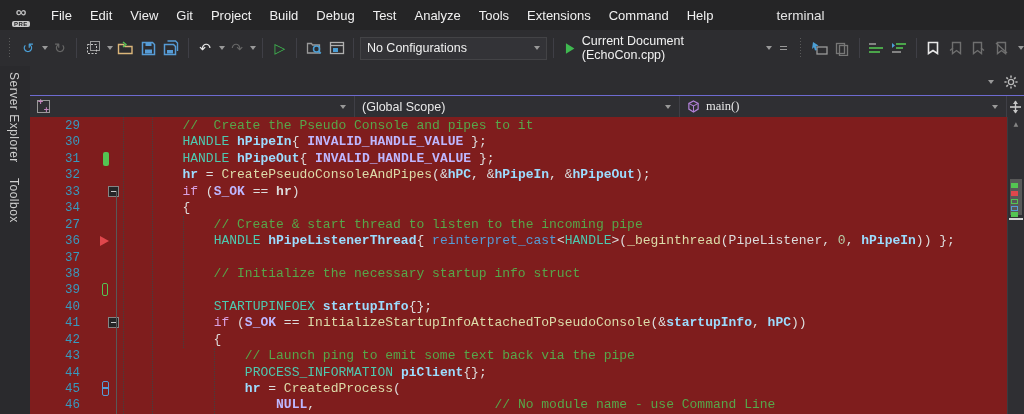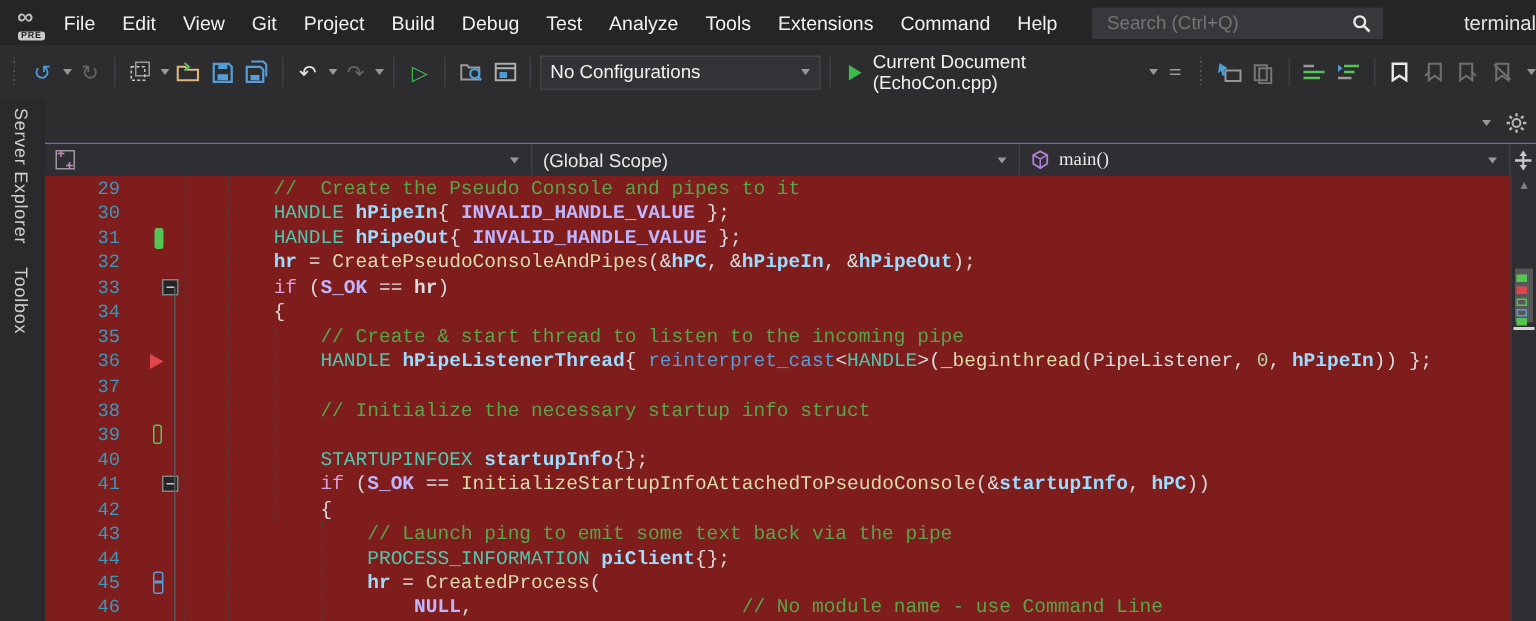--- a/index.html
+++ b/index.html
@@ -97,27 +97,20 @@
       <span class="menu-item">Project</span>
       <span class="menu-item">Build</span>
       <span class="menu-item">Debug</span>
       <span class="menu-item">Test</span>
       <span class="menu-item">Analyze</span>
       <span class="menu-item">Tools</span>
       <span class="menu-item">Extensions</span>
       <span class="menu-item">Command</span>
       <span class="menu-item">Help</span>
     </div>
-  <div class="searchbox">
-    <input placeholder="Search (Ctrl+Q)" style="">
-    <svg width="13" height="13" viewBox="0 0 13 13">
-      <circle cx="5.5" cy="5.5" r="3.6" fill="none" stroke="#e8e8e8" stroke-width="1.6"></circle>
-      <line x1="8.4" y1="8.4" x2="12" y2="12" stroke="#e8e8e8" stroke-width="1.8"></line>
-    </svg>
-  </div>
   <div class="wintitle">terminal</div>
 </div>
 
 <div class="toolbar">
   <div class="tb">
     <span class="grip"></span>
     <span class="tbi blue">↺</span>
     <span class="caret-s"></span>
     <span class="tbi dis">↻</span>
     <span class="sep"></span>
@@ -295,21 +288,21 @@
     </div>
 
     <div class="editor">
       <div class="rows">
           <div class="row"><span class="ln">29</span><span class="gm"></span><span class="om"></span><span class="codeln"><span style="color: rgb(87, 166, 74);">        //  Create the Pseudo Console and pipes to it</span></span></div>
           <div class="row"><span class="ln">30</span><span class="gm"></span><span class="om"></span><span class="codeln"><span style="color: rgb(220, 220, 220);">        </span><span style="color: rgb(78, 201, 176);">HANDLE</span><span style="color: rgb(220, 220, 220);"> </span><span style="color: rgb(156, 220, 254); font-weight: bold;">hPipeIn</span><span style="color: rgb(220, 220, 220);">{ </span><span style="color: rgb(190, 183, 255); font-weight: bold;">INVALID_HANDLE_VALUE</span><span style="color: rgb(220, 220, 220);"> };</span></span></div>
           <div class="row"><span class="ln">31</span><span class="gm"><i class="g-change-bar"></i></span><span class="om"></span><span class="codeln"><span style="color: rgb(220, 220, 220);">        </span><span style="color: rgb(78, 201, 176);">HANDLE</span><span style="color: rgb(220, 220, 220);"> </span><span style="color: rgb(156, 220, 254); font-weight: bold;">hPipeOut</span><span style="color: rgb(220, 220, 220);">{ </span><span style="color: rgb(190, 183, 255); font-weight: bold;">INVALID_HANDLE_VALUE</span><span style="color: rgb(220, 220, 220);"> };</span></span></div>
           <div class="row"><span class="ln">32</span><span class="gm"></span><span class="om"></span><span class="codeln"><span style="color: rgb(220, 220, 220);">        </span><span style="color: rgb(156, 220, 254); font-weight: bold;">hr</span><span style="color: rgb(220, 220, 220);"> = </span><span style="color: rgb(220, 220, 170);">CreatePseudoConsoleAndPipes</span><span style="color: rgb(220, 220, 220);">(&amp;</span><span style="color: rgb(156, 220, 254); font-weight: bold;">hPC</span><span style="color: rgb(220, 220, 220);">, &amp;</span><span style="color: rgb(156, 220, 254); font-weight: bold;">hPipeIn</span><span style="color: rgb(220, 220, 220);">, &amp;</span><span style="color: rgb(156, 220, 254); font-weight: bold;">hPipeOut</span><span style="color: rgb(220, 220, 220);">);</span></span></div>
           <div class="row"><span class="ln">33</span><span class="gm"></span><span class="om"><i class="fold"></i></span><span class="codeln"><span style="color: rgb(220, 220, 220);">        </span><span style="color: rgb(216, 160, 223);">if</span><span style="color: rgb(220, 220, 220);"> (</span><span style="color: rgb(190, 183, 255); font-weight: bold;">S_OK</span><span style="color: rgb(220, 220, 220);"> == </span><span style="color: rgb(220, 220, 220); font-weight: bold;">hr</span><span style="color: rgb(220, 220, 220);">)</span></span></div>
           <div class="row"><span class="ln">34</span><span class="gm"></span><span class="om"></span><span class="codeln"><span style="color: rgb(220, 220, 220);">        {</span></span></div>
-          <div class="row"><span class="ln">35</span><span class="gm"></span><span class="om"></span><span class="codeln"><span style="color: rgb(87, 166, 74);">            // Create &amp; start thread to listen to the incoming pipe</span></span></div>
+          <div class="row"><span class="ln">27</span><span class="gm"></span><span class="om"></span><span class="codeln"><span style="color: rgb(87, 166, 74);">            // Create &amp; start thread to listen to the incoming pipe</span></span></div>
           <div class="row"><span class="ln">36</span><span class="gm"><i class="g-red-arrow"></i></span><span class="om"></span><span class="codeln"><span style="color: rgb(220, 220, 220);">            </span><span style="color: rgb(78, 201, 176);">HANDLE</span><span style="color: rgb(220, 220, 220);"> </span><span style="color: rgb(156, 220, 254); font-weight: bold;">hPipeListenerThread</span><span style="color: rgb(220, 220, 220);">{ </span><span style="color: rgb(86, 156, 214);">reinterpret_cast</span><span style="color: rgb(220, 220, 220);">&lt;</span><span style="color: rgb(78, 201, 176);">HANDLE</span><span style="color: rgb(220, 220, 220);">&gt;(</span><span style="color: rgb(220, 220, 170);">_beginthread</span><span style="color: rgb(220, 220, 220);">(</span><span style="color: rgb(220, 220, 220);">PipeListener</span><span style="color: rgb(220, 220, 220);">, </span><span style="color: rgb(181, 206, 168);">0</span><span style="color: rgb(220, 220, 220);">, </span><span style="color: rgb(156, 220, 254); font-weight: bold;">hPipeIn</span><span style="color: rgb(220, 220, 220);">)) };</span></span></div>
           <div class="row"><span class="ln">37</span><span class="gm"></span><span class="om"></span><span class="codeln"></span></div>
           <div class="row"><span class="ln">38</span><span class="gm"></span><span class="om"></span><span class="codeln"><span style="color: rgb(87, 166, 74);">            // Initialize the necessary startup info struct</span></span></div>
           <div class="row"><span class="ln">39</span><span class="gm"><i class="g-green-rect"></i></span><span class="om"></span><span class="codeln"></span></div>
           <div class="row"><span class="ln">40</span><span class="gm"></span><span class="om"></span><span class="codeln"><span style="color: rgb(220, 220, 220);">            </span><span style="color: rgb(78, 201, 176);">STARTUPINFOEX</span><span style="color: rgb(220, 220, 220);"> </span><span style="color: rgb(156, 220, 254); font-weight: bold;">startupInfo</span><span style="color: rgb(220, 220, 220);">{};</span></span></div>
           <div class="row"><span class="ln">41</span><span class="gm"></span><span class="om"><i class="fold"></i></span><span class="codeln"><span style="color: rgb(220, 220, 220);">            </span><span style="color: rgb(216, 160, 223);">if</span><span style="color: rgb(220, 220, 220);"> (</span><span style="color: rgb(190, 183, 255); font-weight: bold;">S_OK</span><span style="color: rgb(220, 220, 220);"> == </span><span style="color: rgb(220, 220, 170);">InitializeStartupInfoAttachedToPseudoConsole</span><span style="color: rgb(220, 220, 220);">(&amp;</span><span style="color: rgb(156, 220, 254); font-weight: bold;">startupInfo</span><span style="color: rgb(220, 220, 220);">, </span><span style="color: rgb(156, 220, 254); font-weight: bold;">hPC</span><span style="color: rgb(220, 220, 220);">))</span></span></div>
           <div class="row"><span class="ln">42</span><span class="gm"></span><span class="om"></span><span class="codeln"><span style="color: rgb(220, 220, 220);">            {</span></span></div>
           <div class="row"><span class="ln">43</span><span class="gm"></span><span class="om"></span><span class="codeln"><span style="color: rgb(87, 166, 74);">                // Launch ping to emit some text back via the pipe</span></span></div>
           <div class="row"><span class="ln">44</span><span class="gm"></span><span class="om"></span><span class="codeln"><span style="color: rgb(220, 220, 220);">                </span><span style="color: rgb(78, 201, 176);">PROCESS_INFORMATION</span><span style="color: rgb(220, 220, 220);"> </span><span style="color: rgb(156, 220, 254); font-weight: bold;">piClient</span><span style="color: rgb(220, 220, 220);">{};</span></span></div>
           <div class="row"><span class="ln">45</span><span class="gm"><i class="g-blue-rect"></i></span><span class="om"></span><span class="codeln"><span style="color: rgb(220, 220, 220);">                </span><span style="color: rgb(156, 220, 254); font-weight: bold;">hr</span><span style="color: rgb(220, 220, 220);"> = </span><span style="color: rgb(220, 220, 170);">CreatedProcess</span><span style="color: rgb(220, 220, 220);">(</span></span></div>

